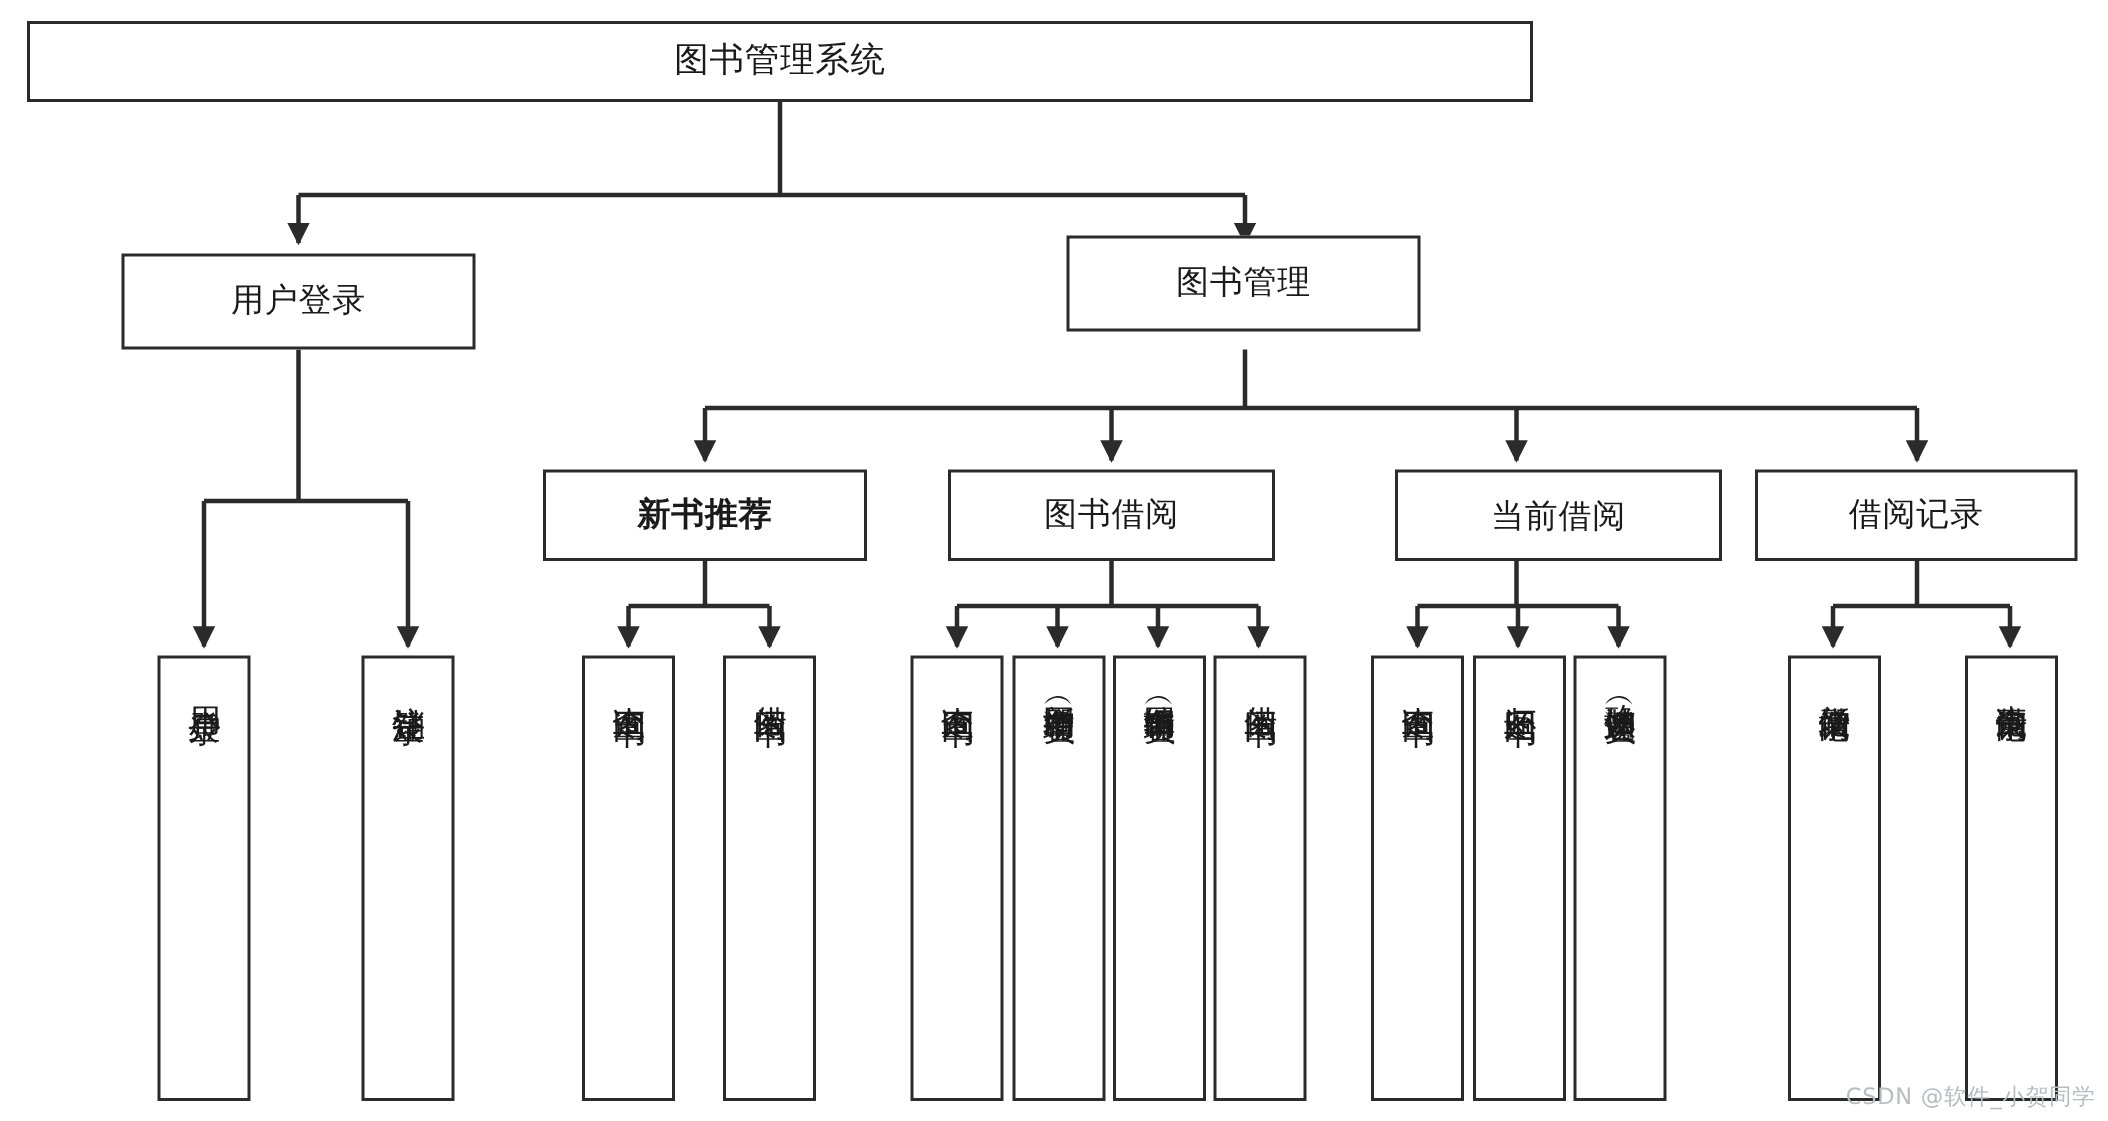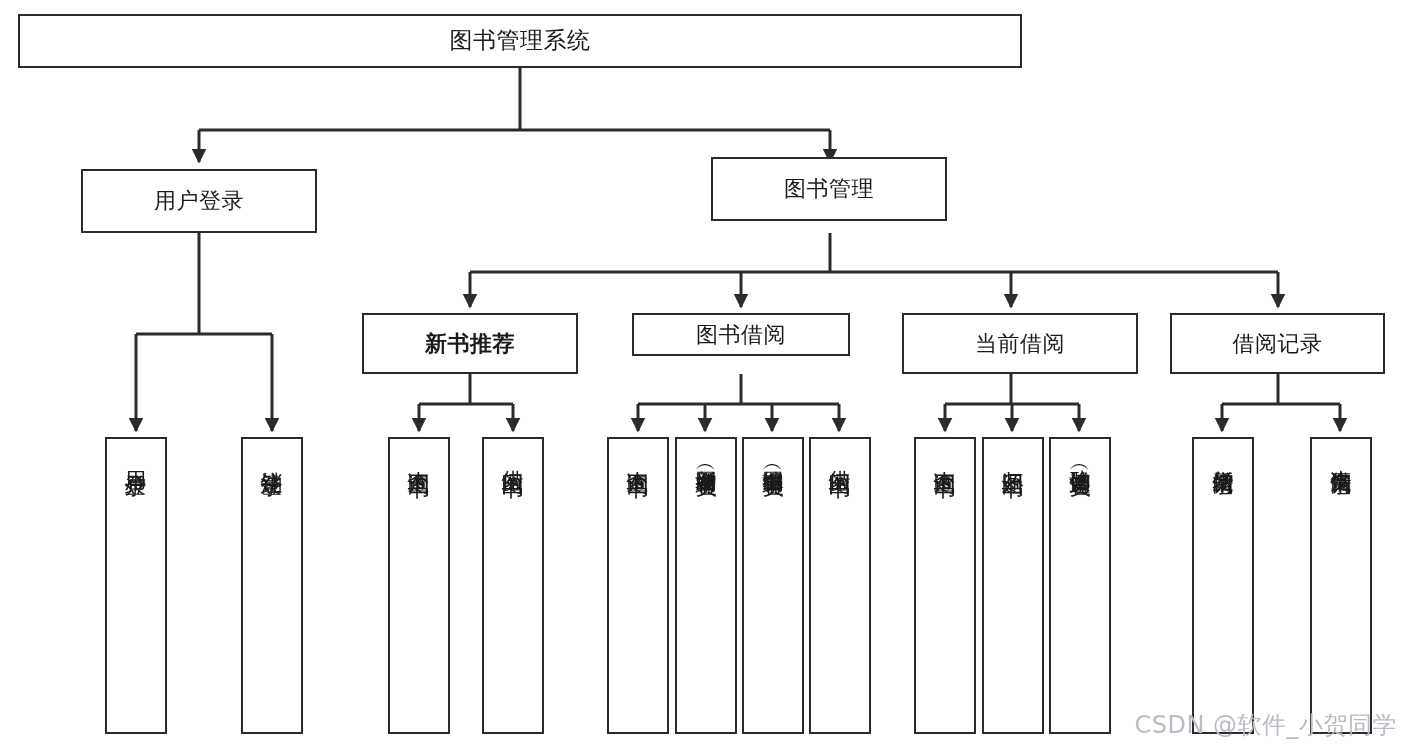--- a/index.html
+++ b/index.html
@@ -64,21 +64,21 @@
     margin: 0 auto;
   }
   .node.vertical.tall .label {
     font-size: 21px;
     letter-spacing: 1px;
   }
   .watermark {
     position: absolute;
     right: 8px;
     bottom: 6px;
-    font-size: 24px;
+    font-size: 15px;
     color: #b9bcc2;
     letter-spacing: 0.5px;
     z-index: 5;
     white-space: nowrap;
   }
 </style>
 </head>
 <body>
 
 <div id="diagram">
@@ -140,24 +140,24 @@
   <div class="node horizontal" style="left:81px; top:169px; width:236px; height:64px;">
     <span class="label">用户登录</span>
   </div>
   <div class="node horizontal" style="left:711px; top:157px; width:236px; height:64px;">
     <span class="label">图书管理</span>
   </div>
 
   <div class="node horizontal" style="left:362px; top:313px; width:216px; height:61px;font-weight:bold;">
     <span class="label">新书推荐</span>
   </div>
-  <div class="node horizontal" style="left:632px; top:313px; width:218px; height:43px;">
+  <div class="node horizontal" style="left:632px; top:313px; width:218px; height:61px;">
     <span class="label">图书借阅</span>
   </div>
-  <div class="node horizontal" style="left:902px; top:313px; width:236px; height:61px;font-family:Liberation Serif, serif;">
+  <div class="node horizontal" style="left:930px; top:313px; width:218px; height:61px;font-family:Liberation Serif, serif;">
     <span class="label">当前借阅</span>
   </div>
   <div class="node horizontal" style="left:1170px; top:313px; width:215px; height:61px;">
     <span class="label">借阅记录</span>
   </div>
 
   <div class="node vertical" style="left:105px; top:437px; width:62px; height:297px;">
     <span class="label">用户登录</span>
   </div>
   <div class="node vertical" style="left:241px; top:437px; width:62px; height:297px;">

